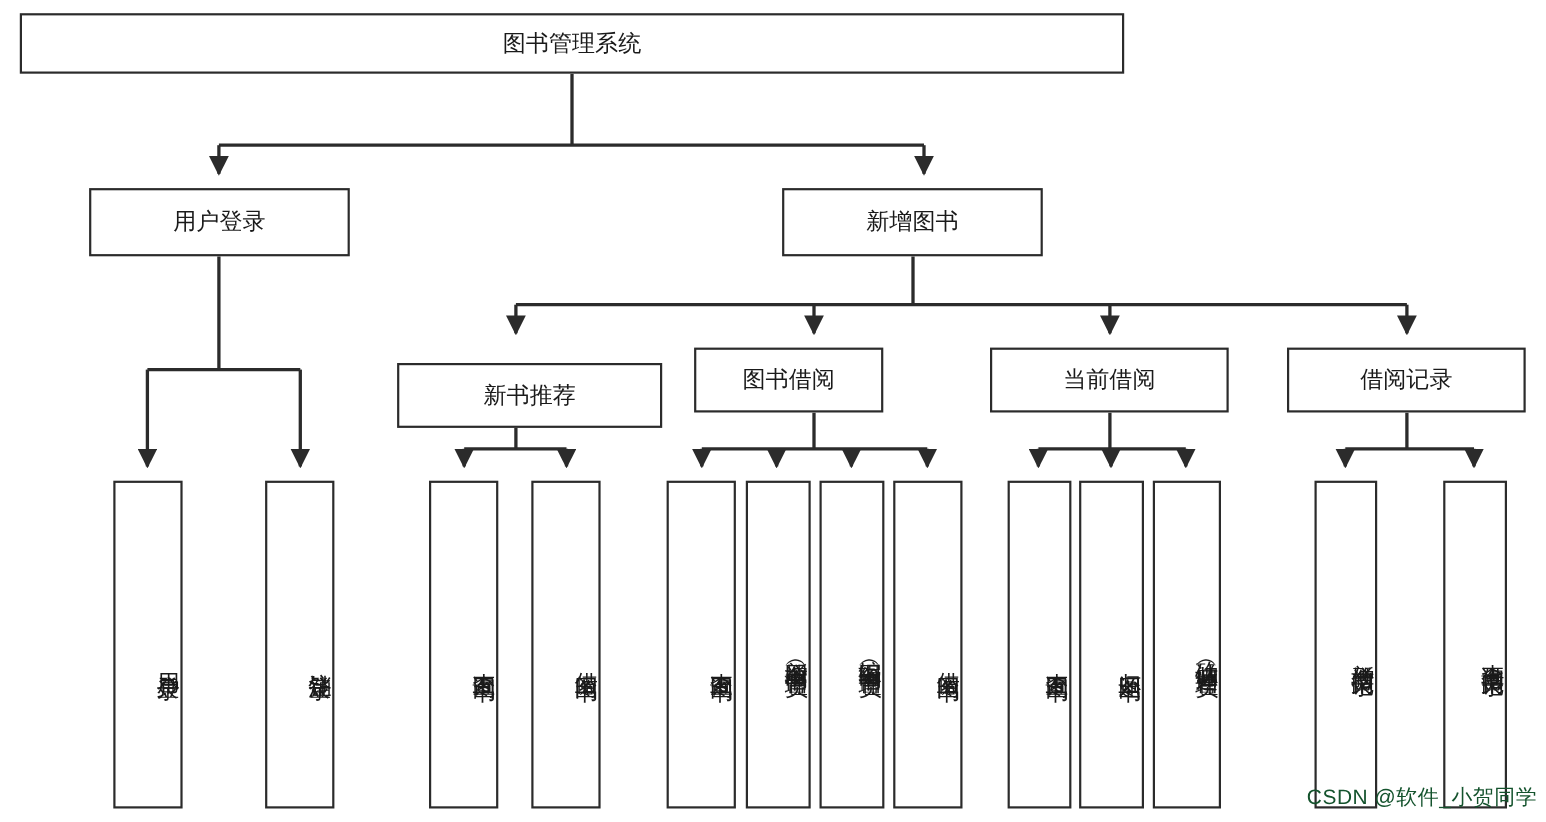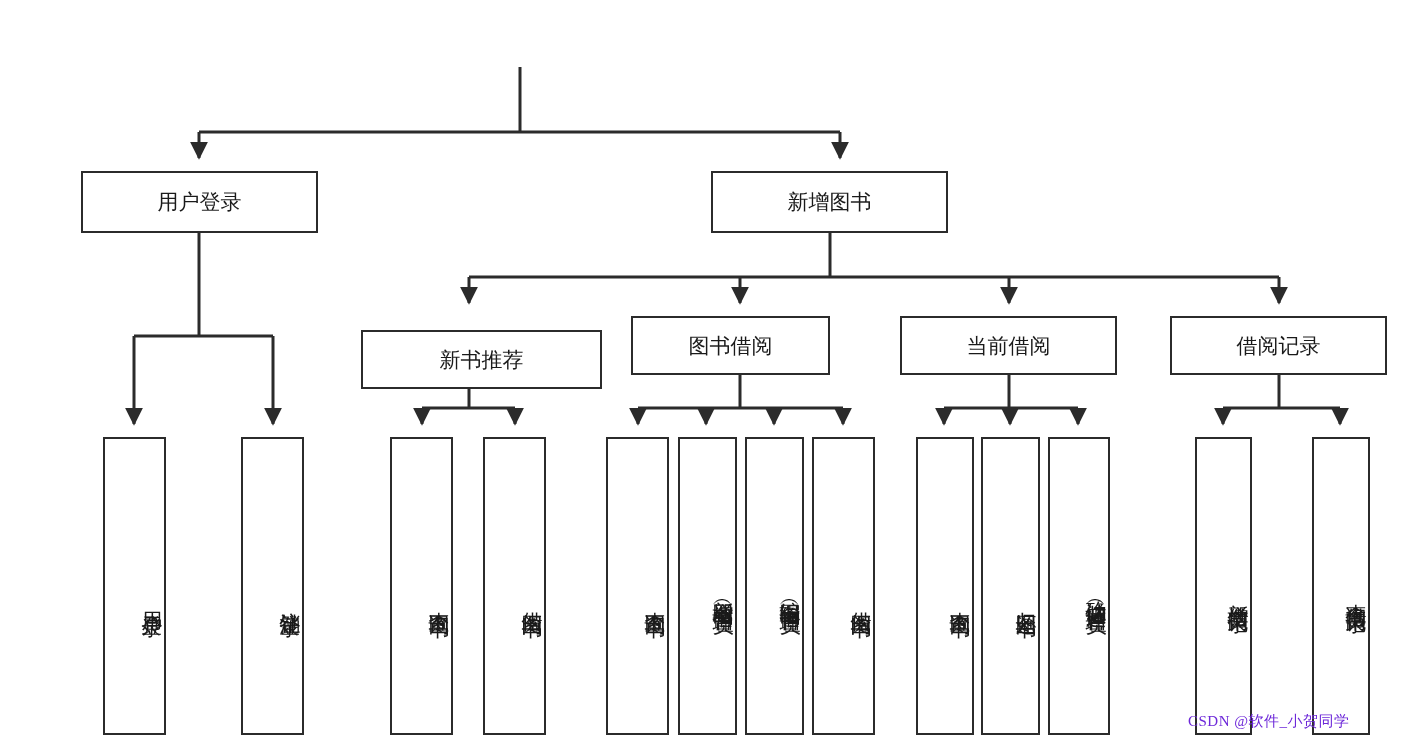--- a/index.html
+++ b/index.html
@@ -44,26 +44,25 @@
     letter-spacing: 2px;
     align-items: flex-start;
     justify-content: center;
     padding-top: 26px;
   }
   .node-v.pad-small { padding-top: 14px; }
   .watermark {
     position: absolute;
     left: 1188px;
     top: 712px;
-    font-size: 15px;
-    color: #6d28d9;
+    font-size: 19px;
+    color: #14532d;
     white-space: nowrap;
     letter-spacing: 0.5px;
     pointer-events: none;
-    font-family: Liberation Serif, serif;
   }
 </style>
 </head>
 <body>
 
 <div id="canvas">
 
   <svg id="edges" viewBox="0 0 1405 747" xmlns="http://www.w3.org/2000/svg">
     <defs>
       <marker id="arrow" viewBox="0 0 10 10" refX="9" refY="5" markerWidth="6" markerHeight="6" orient="auto-start-reverse">
@@ -107,32 +106,35 @@
       <path d="M 1010 408 L 1010 424" marker-end="url(#arrow)"></path>
       <path d="M 1078 408 L 1078 424" marker-end="url(#arrow)"></path>
 
       <path d="M 1279 375 L 1279 408"></path>
       <path d="M 1223 408 L 1340 408"></path>
       <path d="M 1223 408 L 1223 424" marker-end="url(#arrow)"></path>
       <path d="M 1340 408 L 1340 424" marker-end="url(#arrow)"></path>
     </g>
   </svg>
 
+  <div class="node node-h" style="left:18px; top:12px; width:1004px; height:55px;">
+    <span>图书管理系统</span>
+  </div>
 
   <div class="node node-h" style="left:81px; top:171px; width:237px; height:62px;">
     <span>用户登录</span>
   </div>
   <div class="node node-h" style="left:711px; top:171px; width:237px; height:62px;">
     <span>新增图书</span>
   </div>
 
   <div class="node node-h" style="left:361px; top:330px; width:241px; height:59px;">
     <span>新书推荐</span>
   </div>
-  <div class="node node-h" style="left:631px; top:316px; width:199px; height:59px;">
+  <div class="node node-h" style="left:631px; top:316px; width:172px; height:59px;">
     <span>图书借阅</span>
   </div>
   <div class="node node-h" style="left:900px; top:316px; width:217px; height:59px;">
     <span>当前借阅</span>
   </div>
   <div class="node node-h" style="left:1170px; top:316px; width:217px; height:59px;align-items:center;">
     <span>借阅记录</span>
   </div>
 
   <div class="node node-v" style="left:103px; top:437px; width:63px; height:298px;">

